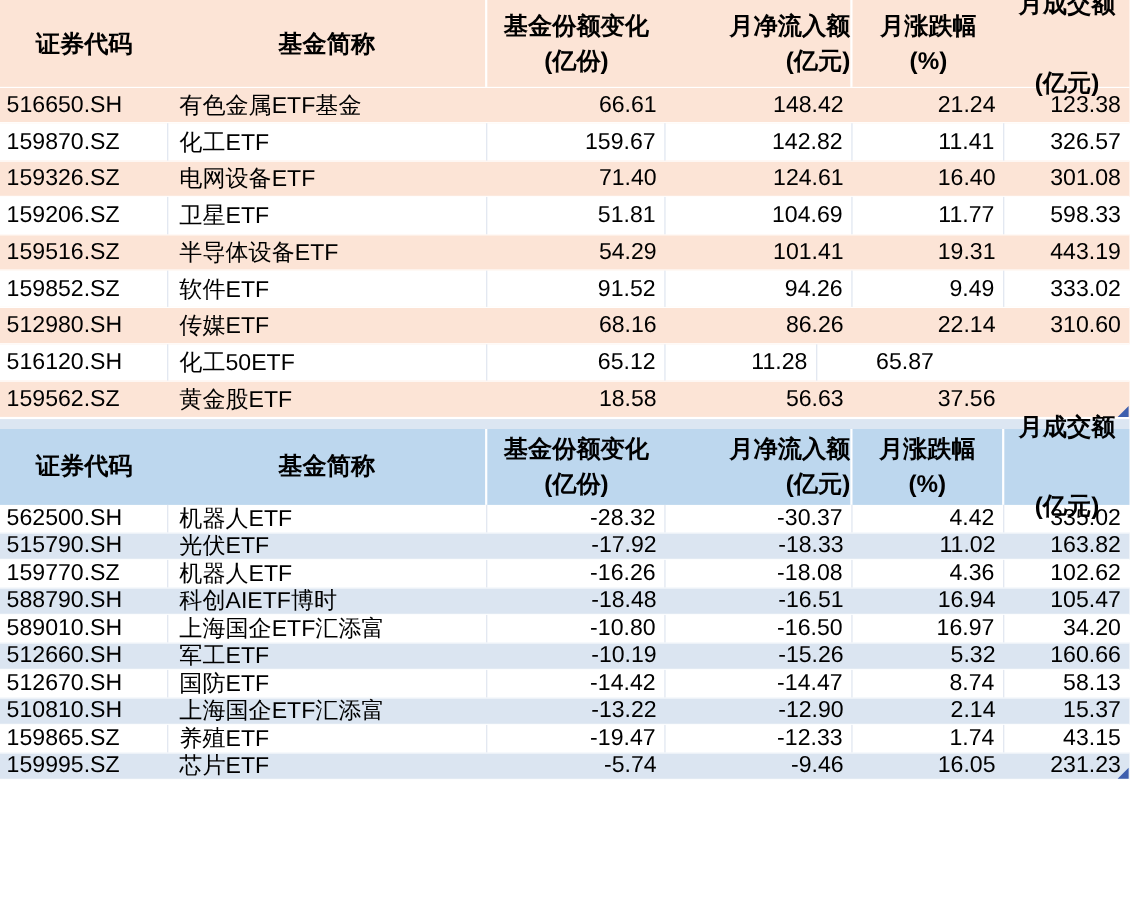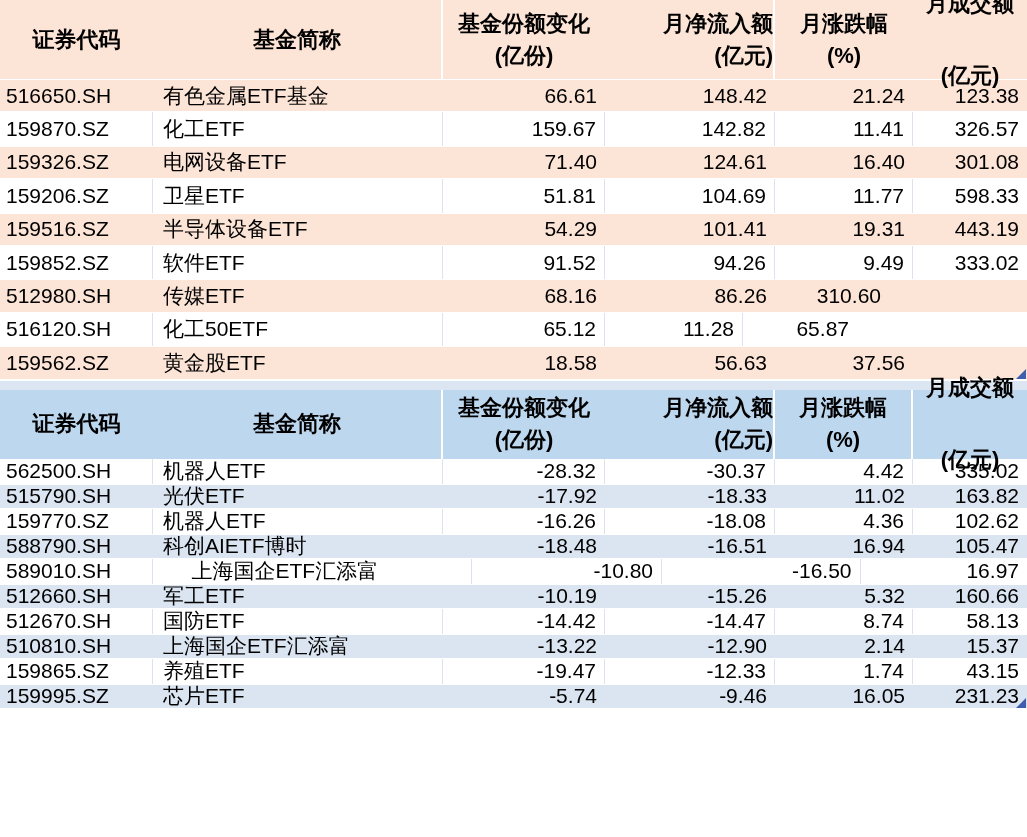--- a/index.html
+++ b/index.html
@@ -133,20 +133,21 @@
           <div class="cell c2 num">91.52</div>
           <div class="cell c3 num">94.26</div>
           <div class="cell c4 num">9.49</div>
           <div class="cell c5 num">333.02</div>
         </div>
         <div class="row alt">
           <div class="cell c0 code">512980.SH</div>
           <div class="cell c1 name">传媒ETF</div>
           <div class="cell c2 num">68.16</div>
           <div class="cell c3 num">86.26</div>
+          <div class="cell c4 num">22.14</div>
           <div class="cell c5 num">310.60</div>
         </div>
         <div class="row plain">
           <div class="cell c0 code">516120.SH</div>
           <div class="cell c1 name">化工50ETF</div>
           <div class="cell c2 num">65.12</div>
           <div class="cell c4 num">11.28</div>
           <div class="cell c5 num">65.87</div>
         </div>
         <div class="row alt">
@@ -221,20 +222,21 @@
           <div class="cell c3 num">-16.51</div>
           <div class="cell c4 num">16.94</div>
           <div class="cell c5 num">105.47</div>
         </div>
         <div class="row plain">
           <div class="cell c0 code">589010.SH</div>
           <div class="cell c1 name">上海国企ETF汇添富</div>
           <div class="cell c2 num">-10.80</div>
           <div class="cell c3 num">-16.50</div>
           <div class="cell c4 num">16.97</div>
+          <div class="cell c5 num">34.20</div>
         </div>
         <div class="row alt">
           <div class="cell c0 code">512660.SH</div>
           <div class="cell c1 name">军工ETF</div>
           <div class="cell c2 num">-10.19</div>
           <div class="cell c3 num">-15.26</div>
           <div class="cell c4 num">5.32</div>
           <div class="cell c5 num">160.66</div>
         </div>
         <div class="row plain">

